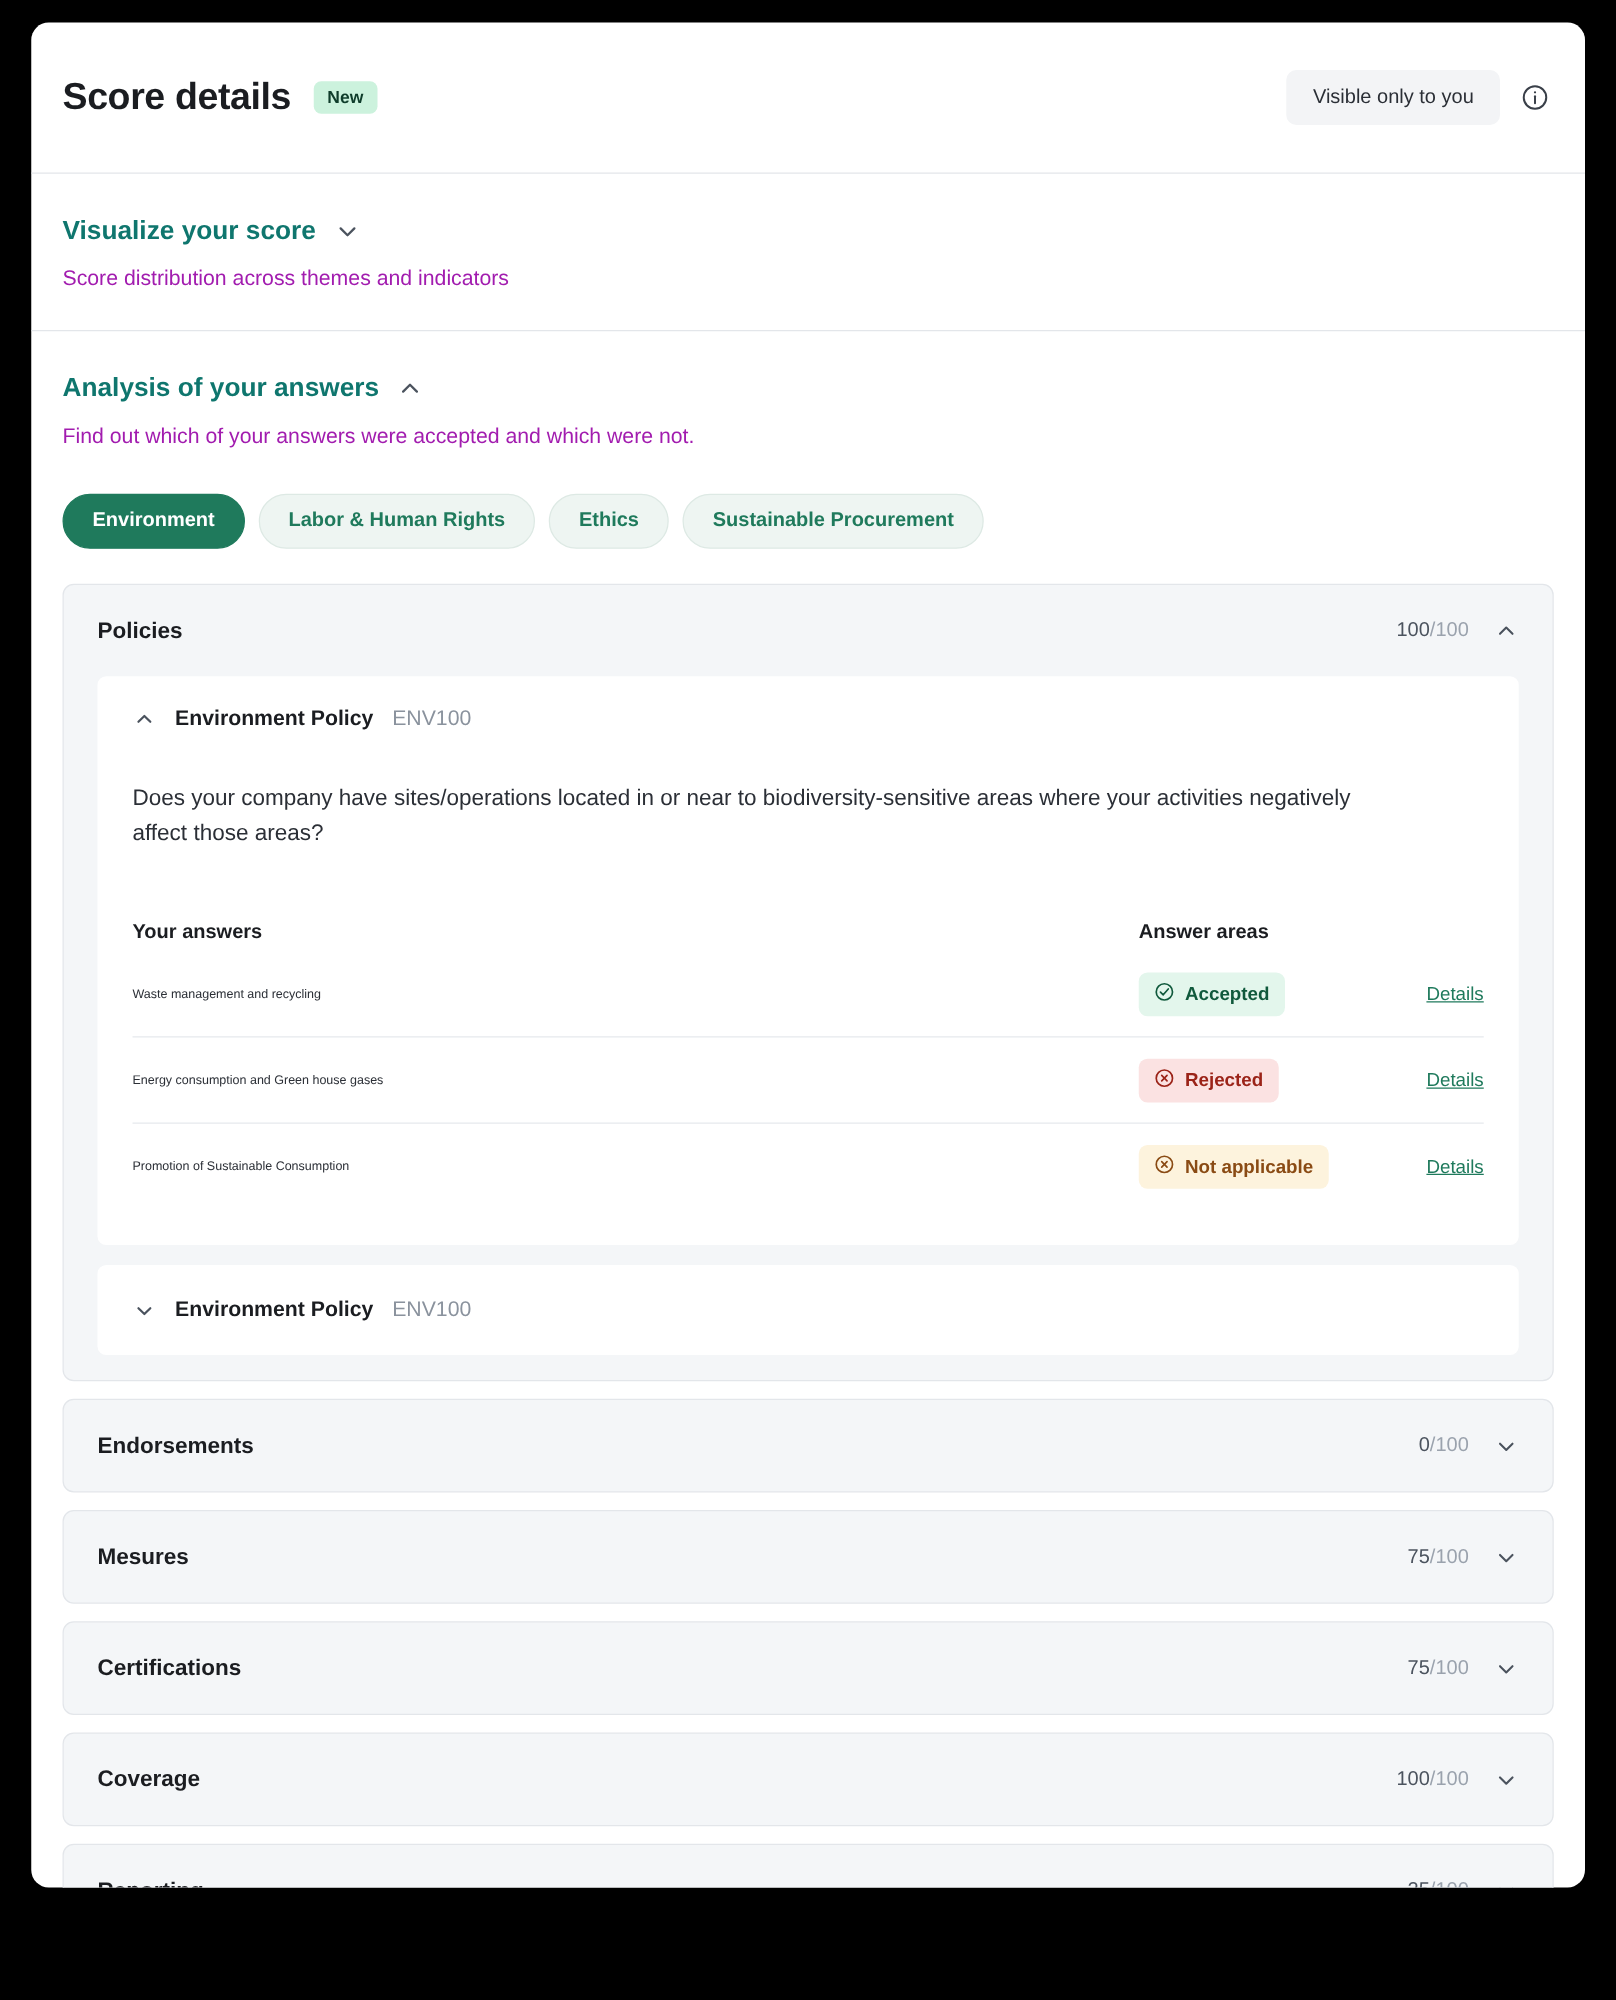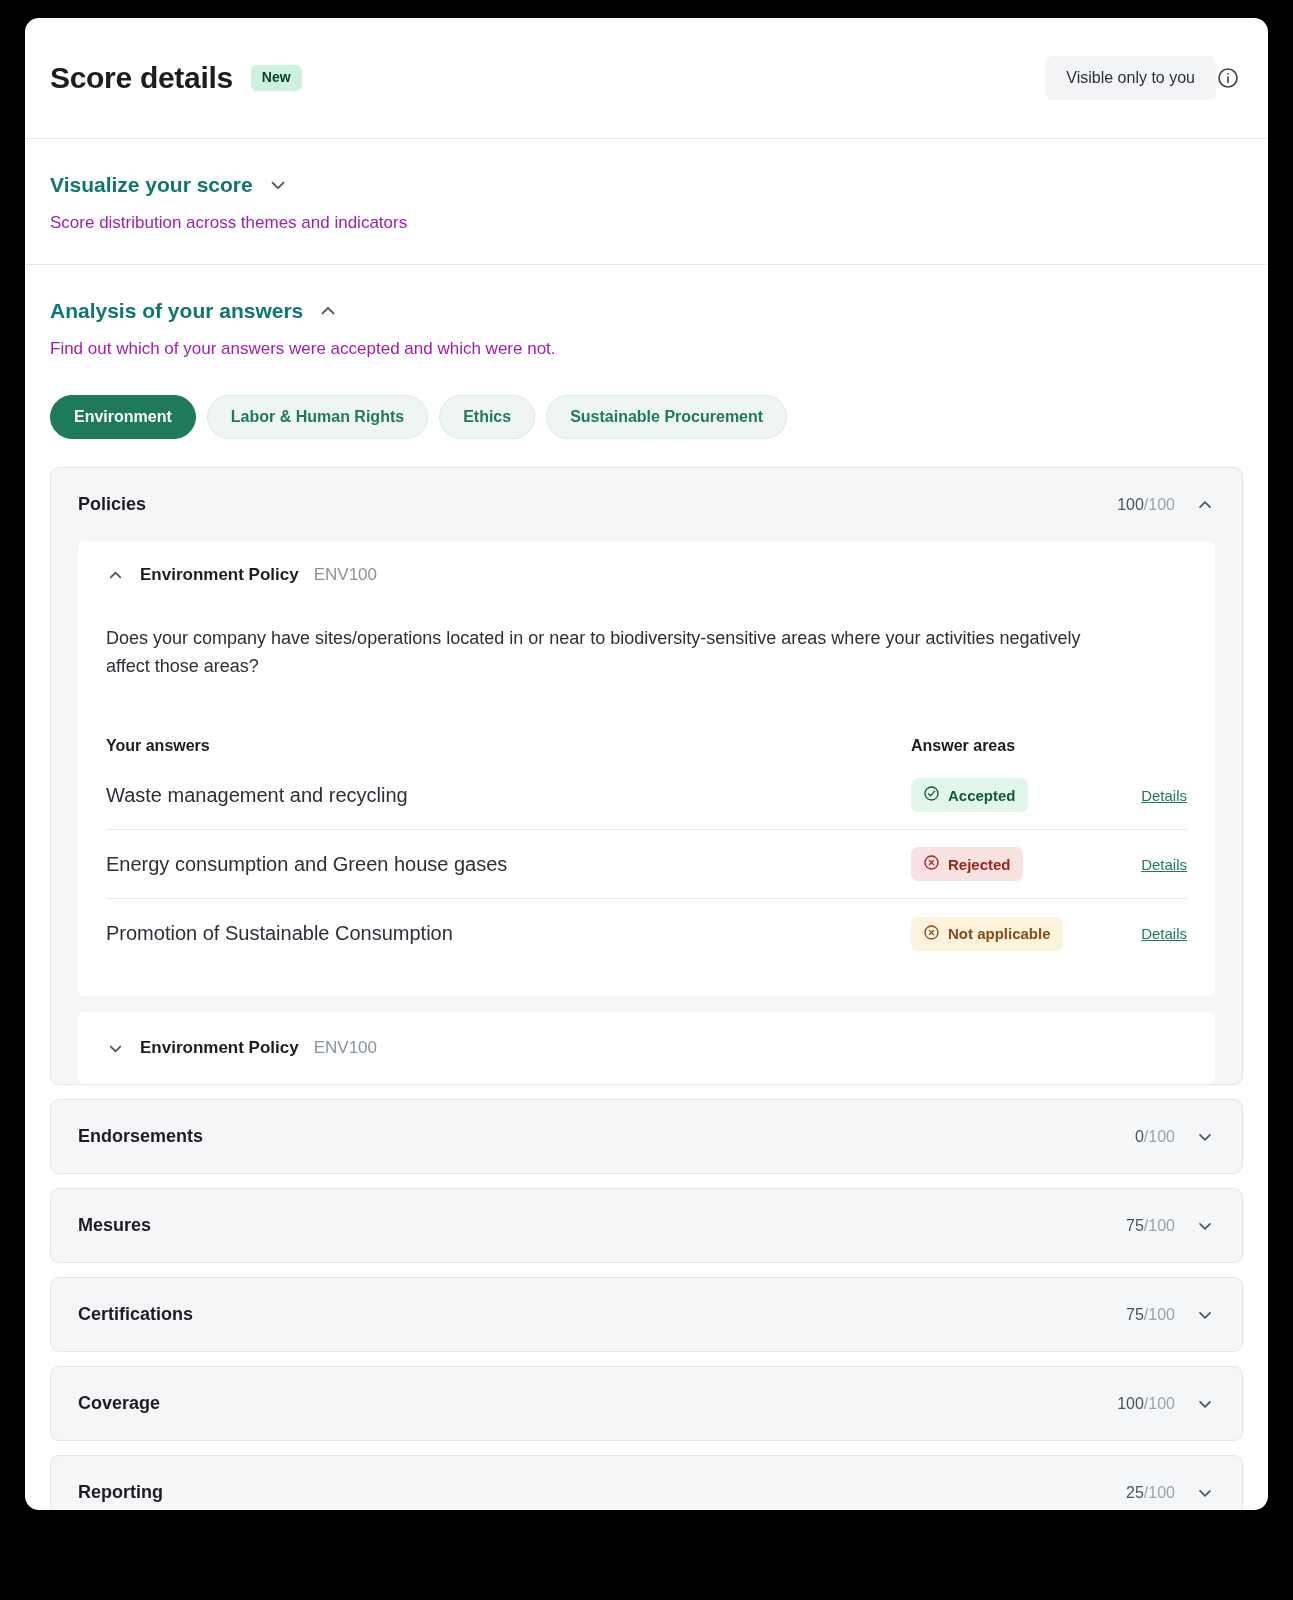--- a/index.html
+++ b/index.html
@@ -40,21 +40,21 @@
   }
   .new-badge {
     background: #ccf2dd;
     color: #0f3d2b;
     font-size: 14px;
     font-weight: bold;
     padding: 5px 11px;
     border-radius: 6px;
     line-height: 1.1;
   }
-  .header-right { display: flex; align-items: center; }
+  .header-right { display: flex; align-items: center; gap: 16px; }
   .visibility-pill {
     background: #f3f4f6;
     color: #2b2f36;
     font-size: 16px;
     padding: 13px 21px;
     border-radius: 8px;
     white-space: nowrap;
   }
   .info-icon { display: flex; align-items: center; justify-content: center; cursor: pointer; }
 
@@ -87,21 +87,21 @@
     color: #ffffff;
   }
 
   
   .acc-list { margin-top: 28px; display: flex; flex-direction: column; gap: 14px; }
   .acc-card {
     background: #f4f6f8;
     border: 1px solid #e3e6ea;
     border-radius: 9px;
   }
-  .acc-card.open { }
+  .acc-card.open { padding-bottom: 20px; }
   .acc-head {
     display: flex;
     align-items: center;
     padding: 26px 27px;
     cursor: pointer;
   }
   .acc-name { font-size: 18px; font-weight: bold; color: #1b1d21; flex: 1; }
   .acc-score { font-size: 16px; color: #4b535e; margin-right: 20px; white-space: nowrap; }
   .acc-score .denom { color: #9aa2ad; }
 
@@ -130,21 +130,21 @@
   .col-answers { flex: 1; font-size: 16px; font-weight: bold; color: #1b1d21; }
   .col-status { width: 276px; font-size: 16px; font-weight: bold; color: #1b1d21; }
 
   .answer-row {
     display: flex;
     align-items: center;
     min-height: 69px;
     border-bottom: 1px solid #e6e9ed;
   }
   .answer-row:last-child { border-bottom: none; }
-  .answer-label { flex: 1; font-size: 20px; color: #2b2f36; }
+  .answer-label { flex: 1; font-size: 10px; color: #2b2f36; }
   .answer-status-cell { width: 220px; display: flex; align-items: center; }
   .answer-details-cell { width: 56px; display: flex; justify-content: flex-end; }
 
   .status-badge {
     display: inline-flex;
     align-items: center;
     gap: 8px;
     font-size: 15px;
     font-weight: bold;
     padding: 7px 12px;

